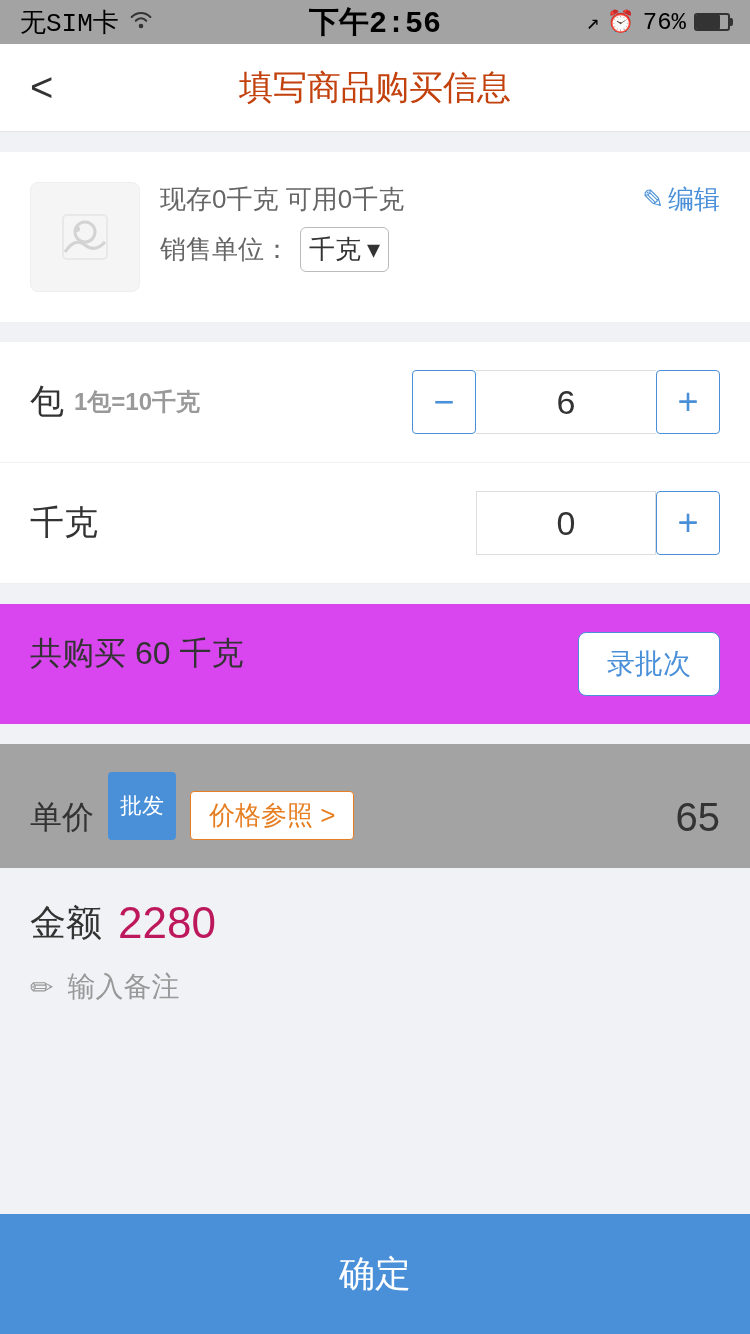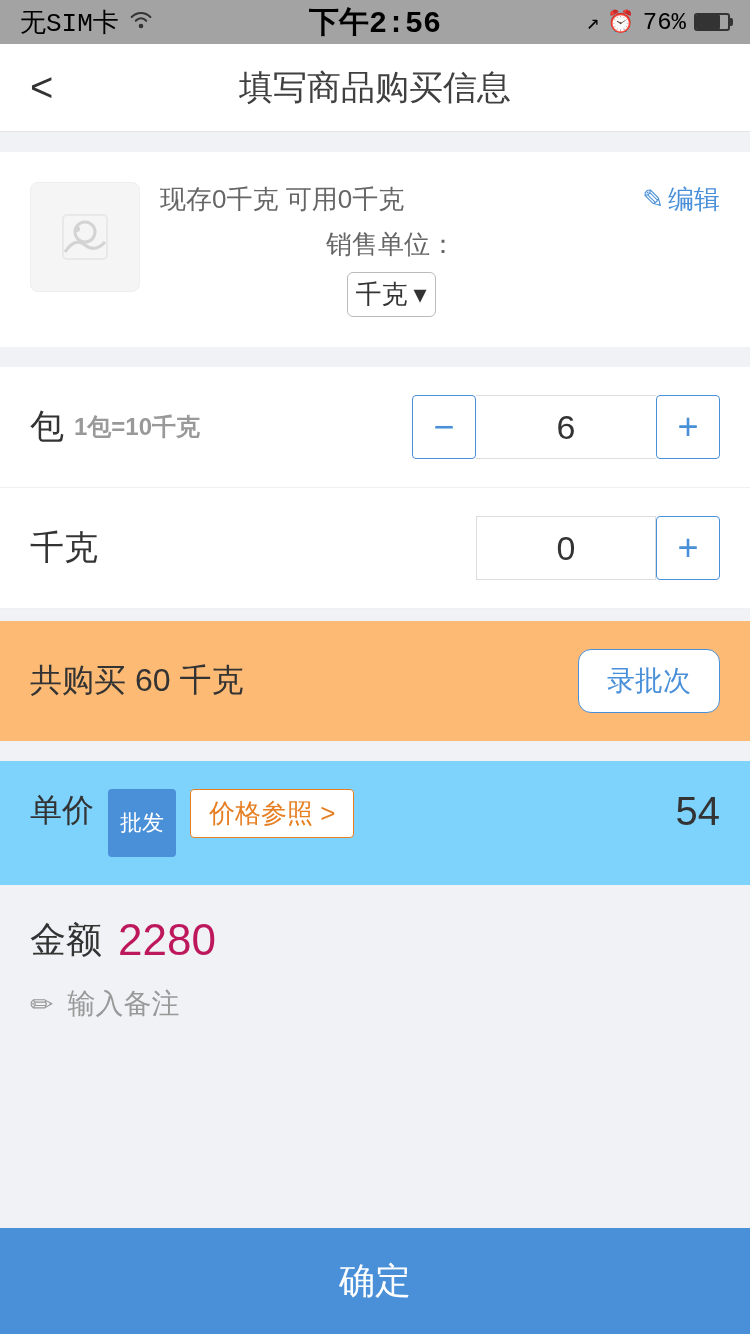--- a/index.html
+++ b/index.html
@@ -61,21 +61,21 @@
       cursor: pointer;
       padding: 10px;
       margin-left: -10px;
     }
     .nav-title {
       position: absolute;
       left: 50%;
       transform: translateX(-50%);
       font-size: 34px;
       font-weight: 500;
-      color: #404040;
+      color: #c2410c;
     }
 
     
     .product-card {
       background: #fff;
       padding: 30px;
       display: flex;
       align-items: flex-start;
       gap: 20px;
       margin-top: 20px;
@@ -109,21 +109,20 @@
       font-size: 26px;
       color: #666;
       margin-bottom: 10px;
     }
     .product-unit-row {
       display: flex;
       align-items: center;
       gap: 10px;
       font-size: 26px;
       color: #666;
-      flex-direction: column;
     }
     .unit-dropdown {
       display: inline-flex;
       align-items: center;
       border: 1px solid #bbb;
       border-radius: 6px;
       padding: 4px 8px;
       background: #fff;
       font-size: 26px;
       color: #333;
@@ -193,48 +192,47 @@
       font-size: 34px;
       color: #333;
       background: #fff;
     }
     .qty-input-noright {
       border-right: 1px solid #ddd;
     }
 
     
     .summary-section {
-      background: #fdba74;
-      margin-top: 12px;
+      background: #d946ef;
+      margin-top: 20px;
       padding: 28px 30px;
       display: flex;
-      align-items: center;
       justify-content: space-between;
     }
     .summary-text {
       font-size: 32px;
       color: #333;
     }
     .batch-btn {
       border: 1px solid #4a90d9;
       background: #fff;
       color: #4a90d9;
       font-size: 28px;
       padding: 12px 28px;
-      border-radius: 13px;
+      border-radius: 8px;
       cursor: pointer;
     }
 
     
     .price-section {
-      background: #7dd3fc;
+      background: #a3a3a3;
       margin-top: 20px;
       padding: 28px 30px;
       display: flex;
-      align-items: flex-start;
+      align-items: flex-end;
     }
     .price-label {
       font-size: 32px;
       color: #333;
       margin-right: 14px;
     }
     .price-tag {
       background: #4a90d9;
       color: #fff;
       font-size: 22px;
@@ -301,21 +299,21 @@
       flex: 1;
       min-height: 300px;
     }
 
     
     .bottom-bar {
       position: fixed;
       bottom: 0;
       left: 0;
       width: 750px;
-      height: 106px;
+      height: 120px;
       background: #4a90d9;
       display: flex;
       align-items: center;
       justify-content: center;
       cursor: pointer;
     }
     .confirm-btn-text {
       font-size: 36px;
       color: #fff;
       font-weight: 500;
@@ -410,21 +408,21 @@
     <span class="summary-text">共购买 60 千克</span>
     <button class="batch-btn">录批次</button>
   </div>
 
   <div class="price-section">
     <span class="price-label">单价</span>
     <span class="price-tag">批发</span>
     <button class="price-ref-btn">
       <span>价格参照 &gt;</span>
     </button>
-    <span class="price-value">54</span>
+    <span class="price-value">65</span>
   </div>
 
   <div class="amount-section">
     <div class="amount-row">
       <span class="amount-label">金额</span>
       <span class="amount-value">2280</span>
     </div>
     <div class="remark-row">
       <span class="remark-icon">✏</span>
       <span class="remark-text">输入备注</span>

